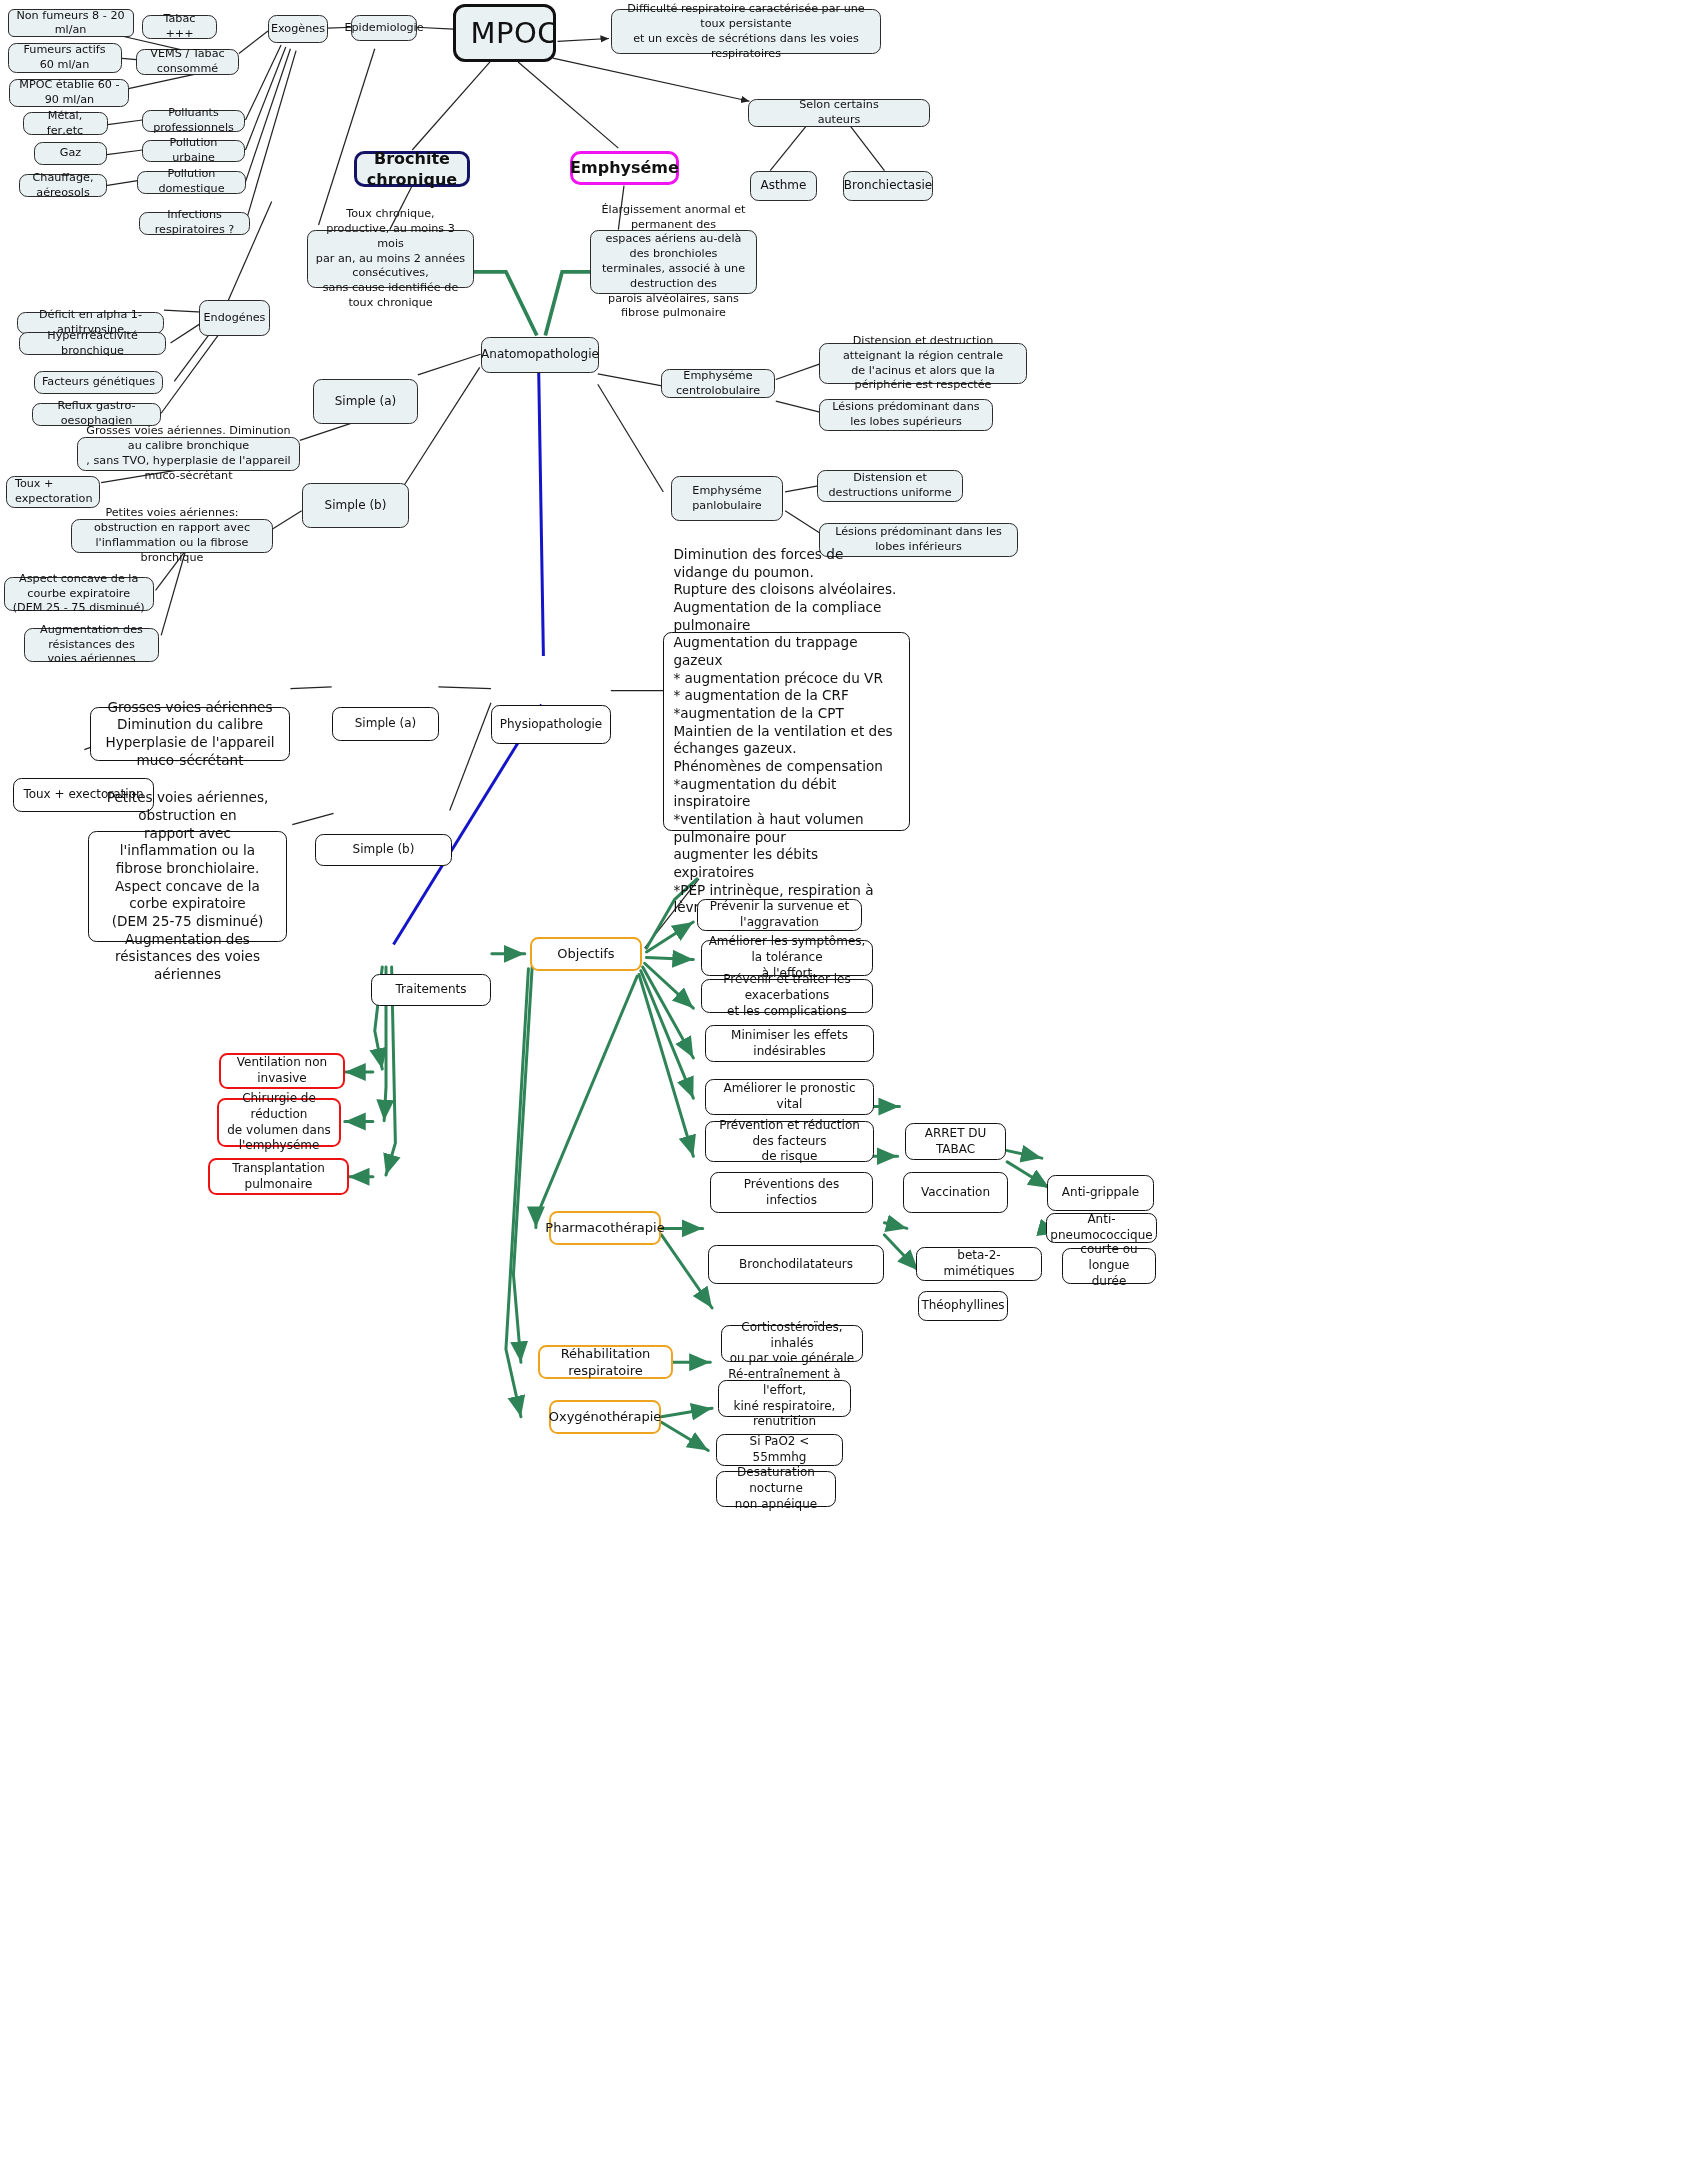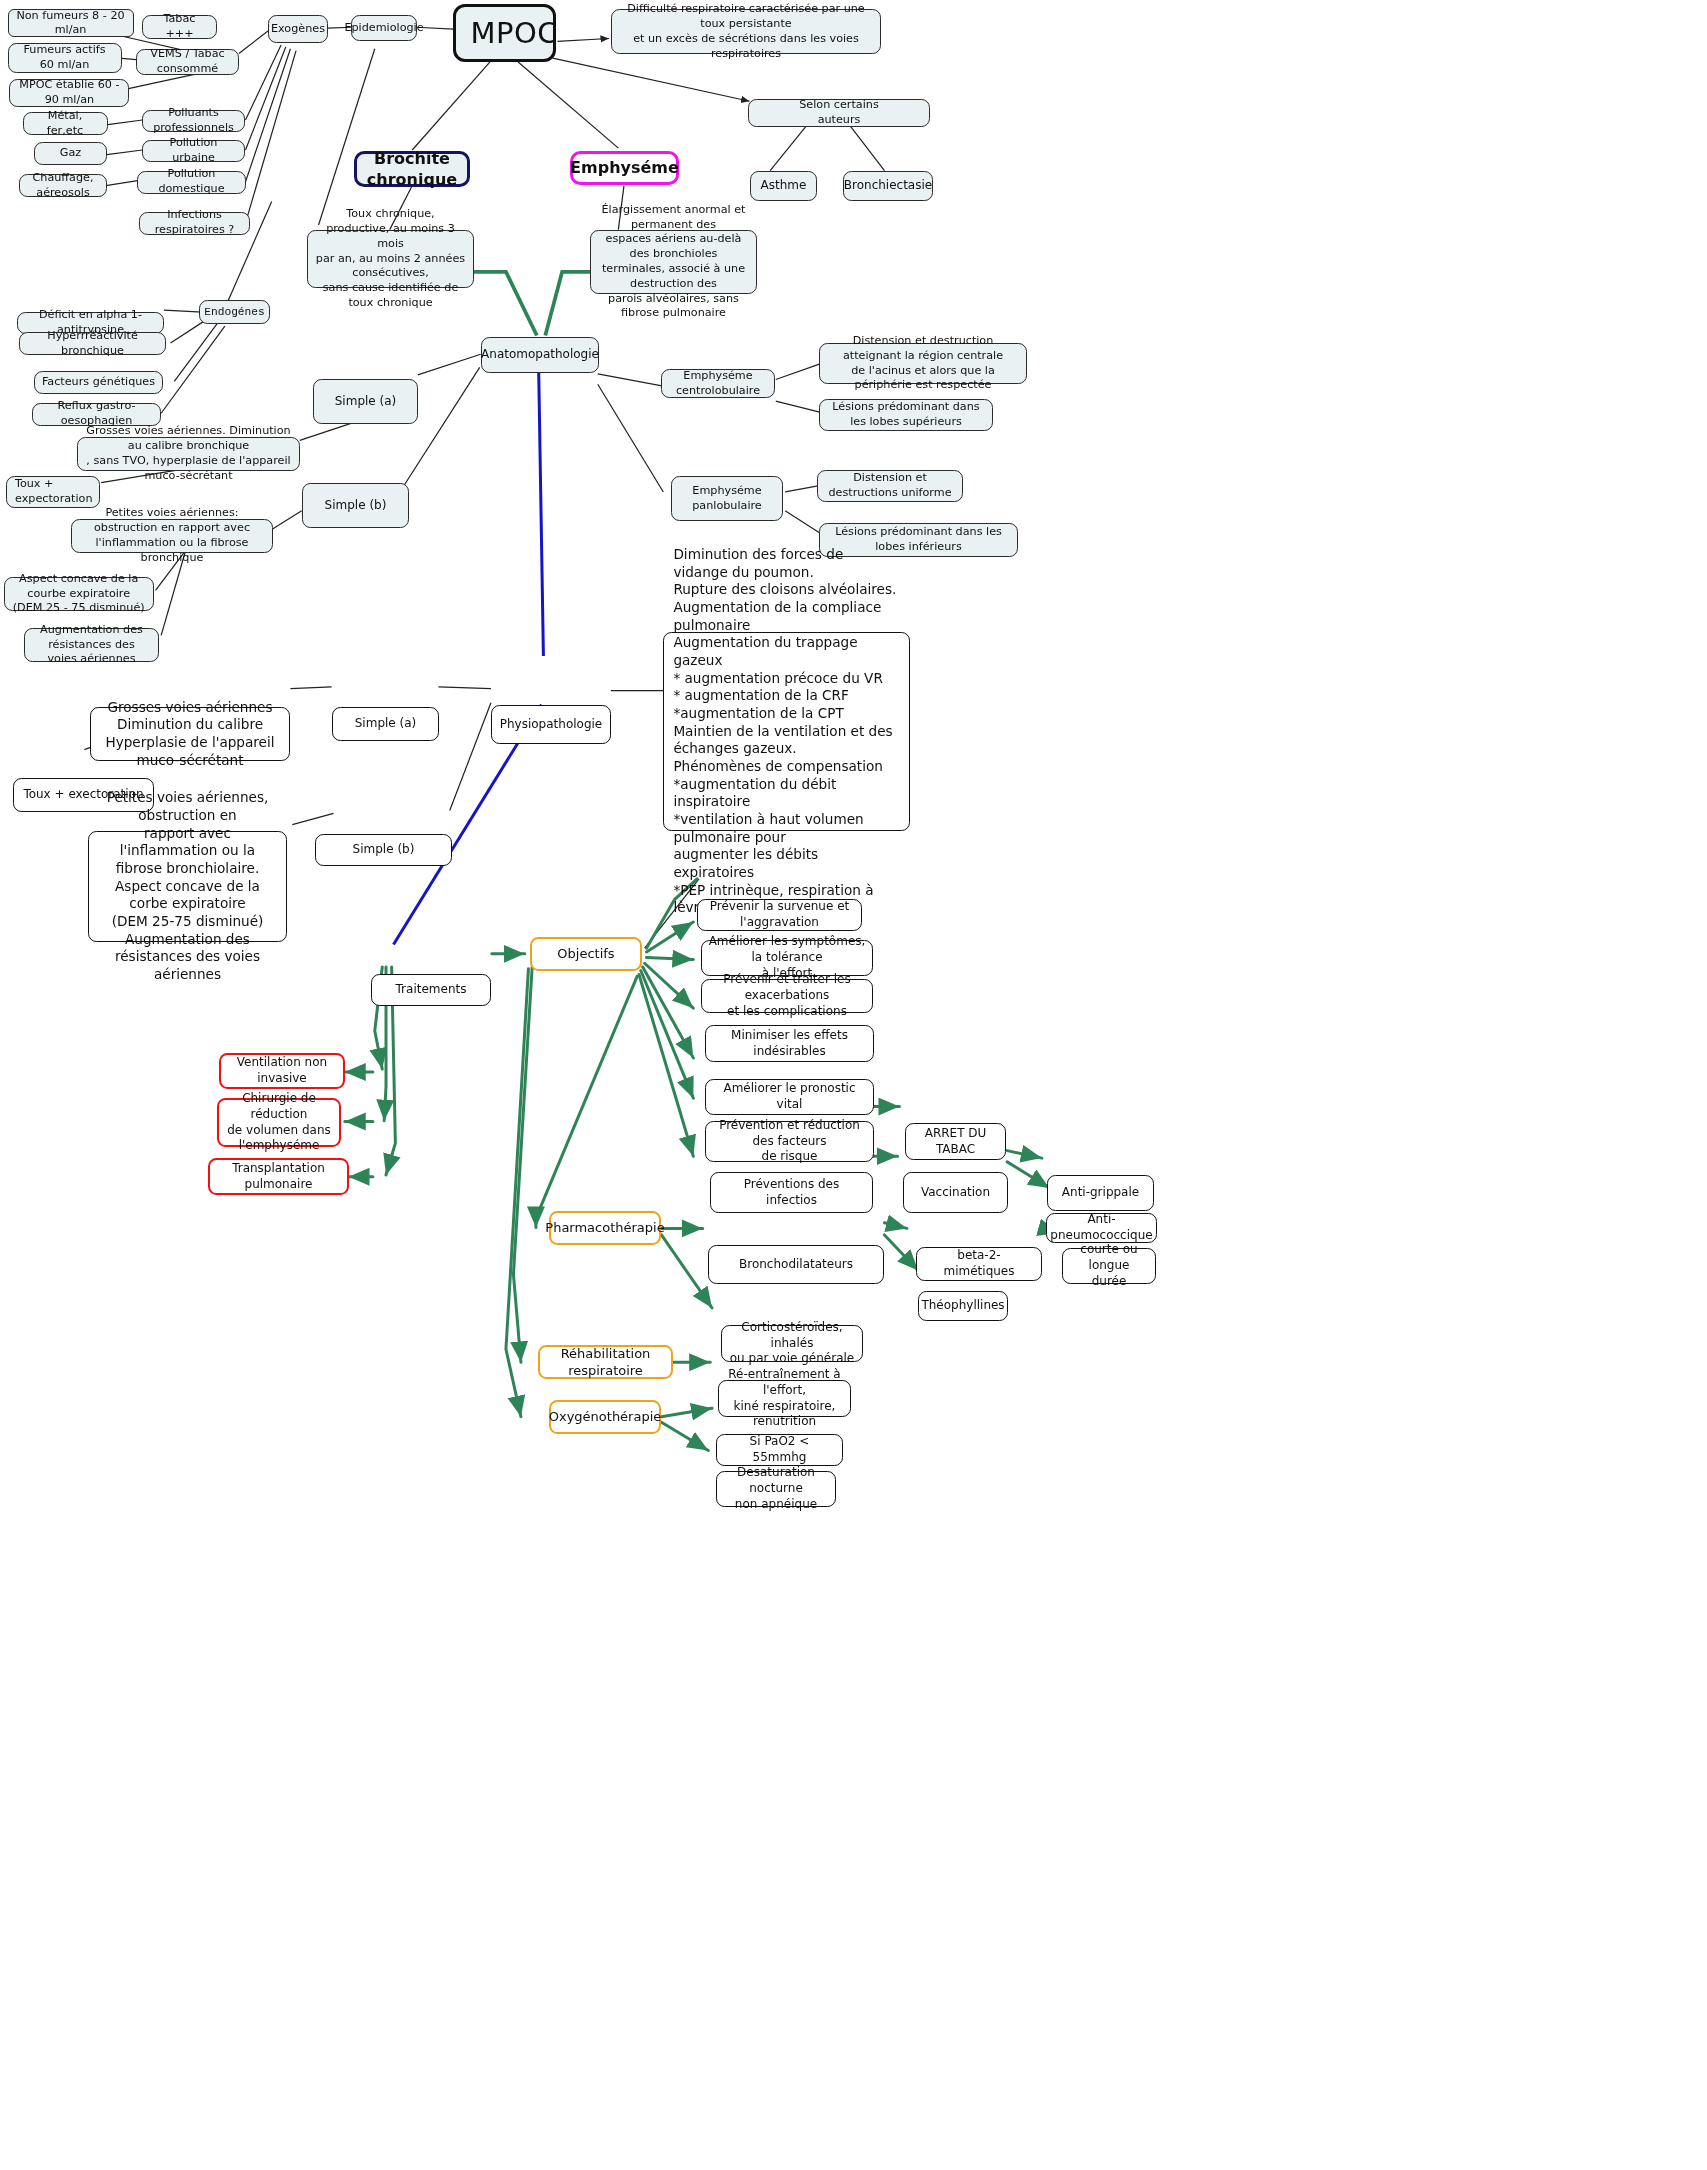--- a/index.html
+++ b/index.html
@@ -199,21 +199,21 @@
 sans cause identifiée de toux chronique</span></div>
   <div class="node small" style="left:590px;top:230px;width:167px;height:64px;"><span>Élargissement anormal et permanent des
 espaces aériens au-delà des bronchioles
 terminales, associé à une destruction des
 parois alvéolaires, sans fibrose pulmonaire</span></div>
 
   <div class="node small" style="left:17px;top:300px;width:147px;height:21.5px;margin-top:12px;"><span>Déficit en alpha 1-antitrypsine</span></div>
   <div class="node small" style="left:19px;top:332px;width:147px;height:23.4px;"><span>Hyperrréactivité bronchique</span></div>
   <div class="node small" style="left:34px;top:371px;width:129px;height:22.5px;"><span>Facteurs génétiques</span></div>
   <div class="node small" style="left:32px;top:403px;width:129px;height:22.5px;"><span>Reflux gastro-oesophagien</span></div>
-  <div class="node small" style="left:199px;top:300px;width:71px;height:24px;font-family:Liberation Mono, monospace;"><span>Endogénes</span></div>
+  <div class="node small" style="left:199px;top:300px;width:71px;height:36px;"><span>Endogénes</span></div>
 
   <div class="node" style="left:481px;top:337px;width:118px;height:36px;"><span>Anatomopathologie</span></div>
   <div class="node" style="left:313px;top:379px;width:105px;height:45px;"><span>Simple (a)</span></div>
   <div class="node" style="left:302px;top:483px;width:107px;height:45px;"><span>Simple (b)</span></div>
 
   <div class="node small" style="left:77px;top:437px;width:223px;height:34px;"><span>Grosses voies aériennes. Diminution au calibre bronchique
 , sans TVO, hyperplasie de l'appareil muco-sécrétant</span></div>
   <div class="node small left" style="left:5.6px;top:476px;width:94px;height:32px;padding-left:8.4px;"><span>Toux + expectoration</span></div>
   <div class="node small" style="left:71px;top:519px;width:202px;height:34px;justify-content:center;"><span>Petites voies aériennes: obstruction en rapport avec
 l'inflammation ou la fibrose bronchique</span></div>

